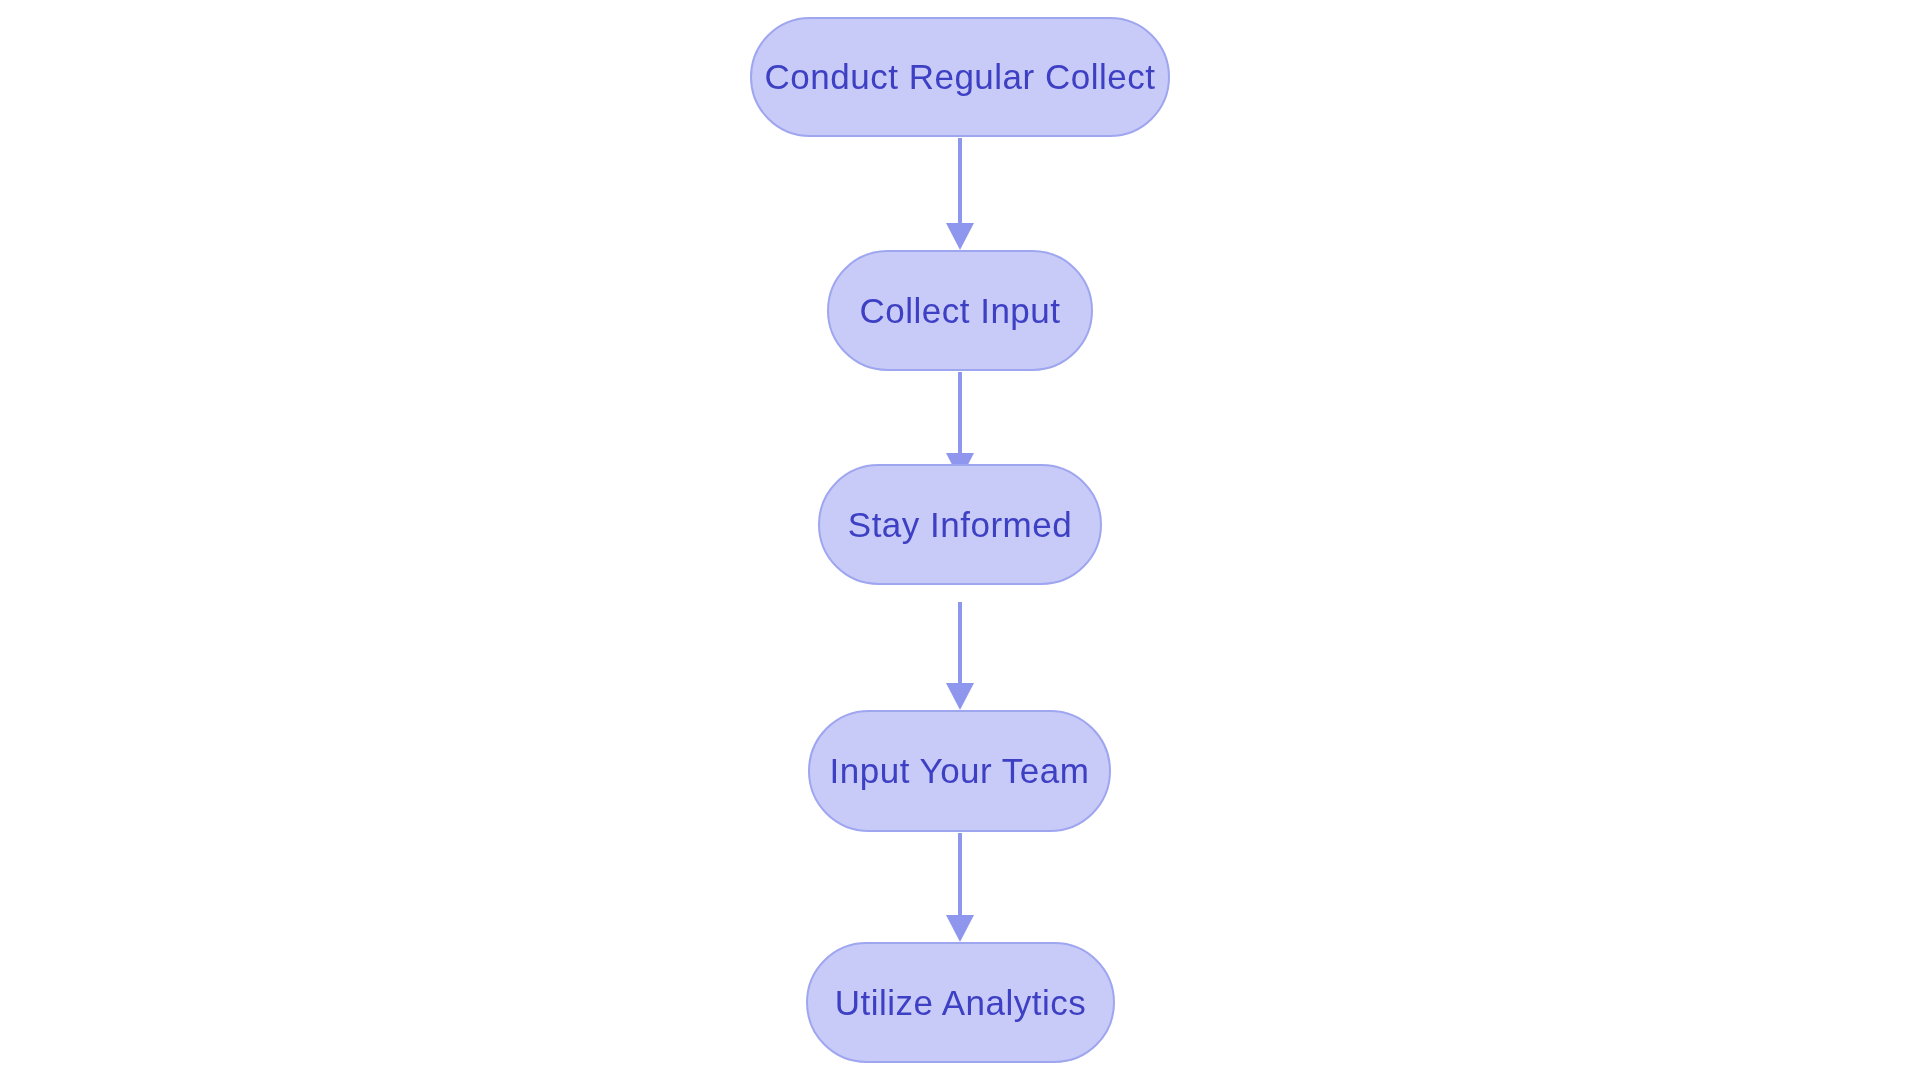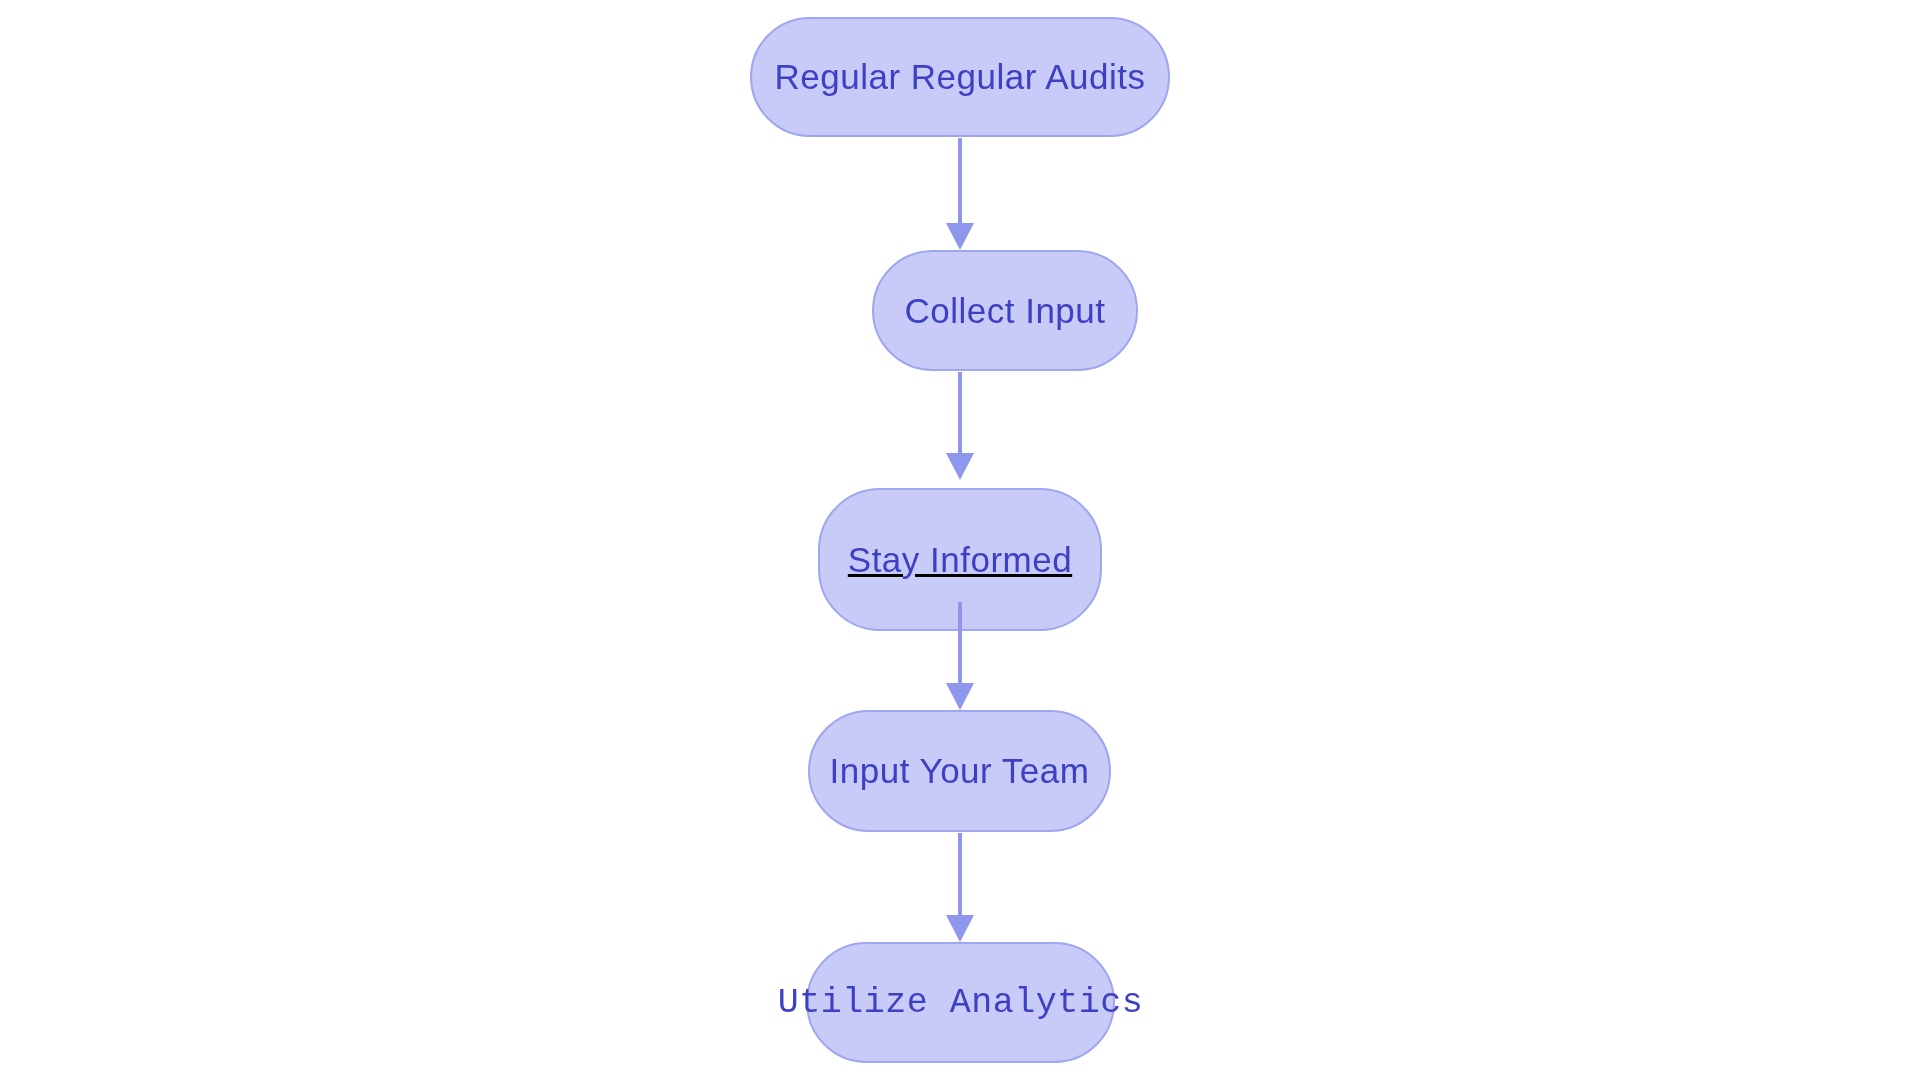--- a/index.html
+++ b/index.html
@@ -27,24 +27,24 @@
   }
   .node-label {
     color: var(--node-text, #3d40c3);
     font-size: 35px;
     font-weight: 400;
     letter-spacing: 0.5px;
     white-space: nowrap;
     text-align: center;
   }
   .node-0 { left: 750px; top: 17px;  width: 420px; height: 120px; }
-  .node-1 { left: 872px; top: 250px; width: 266px; height: 121px; }
-  .node-2 { left: 818px; top: 488px; width: 284px; height: 143px; text-decoration: underline; }
+  .node-1 { left: 827px; top: 250px; width: 266px; height: 121px; }
+  .node-2 { left: 818px; top: 464px; width: 284px; height: 121px; }
   .node-3 { left: 808px; top: 710px; width: 303px; height: 122px; }
-  .node-4 { left: 806px; top: 942px; width: 309px; height: 121px; font-family: Liberation Mono, monospace; }
+  .node-4 { left: 806px; top: 942px; width: 309px; height: 121px; }
 
   .arrow {
     position: absolute;
     left: 944px;
     width: 32px;
     display: flex;
     flex-direction: column;
     align-items: center;
   }
   .arrow-line {
@@ -63,21 +63,21 @@
   .arrow-1 { top: 372px; height: 108px; }
   .arrow-2 { top: 602px; height: 108px; }
   .arrow-3 { top: 833px; height: 109px; }
 </style>
 </head>
 <body>
 
 <div class="canvas">
 
   <div class="node node-0">
-    <span class="node-label">Regular Regular Audits</span>
+    <span class="node-label">Conduct Regular Collect</span>
   </div>
 
   <div class="arrow arrow-0">
     <div class="arrow-line"></div>
     <div class="arrow-head"></div>
   </div>
 
   <div class="node node-1">
     <span class="node-label">Collect Input</span>
   </div>

